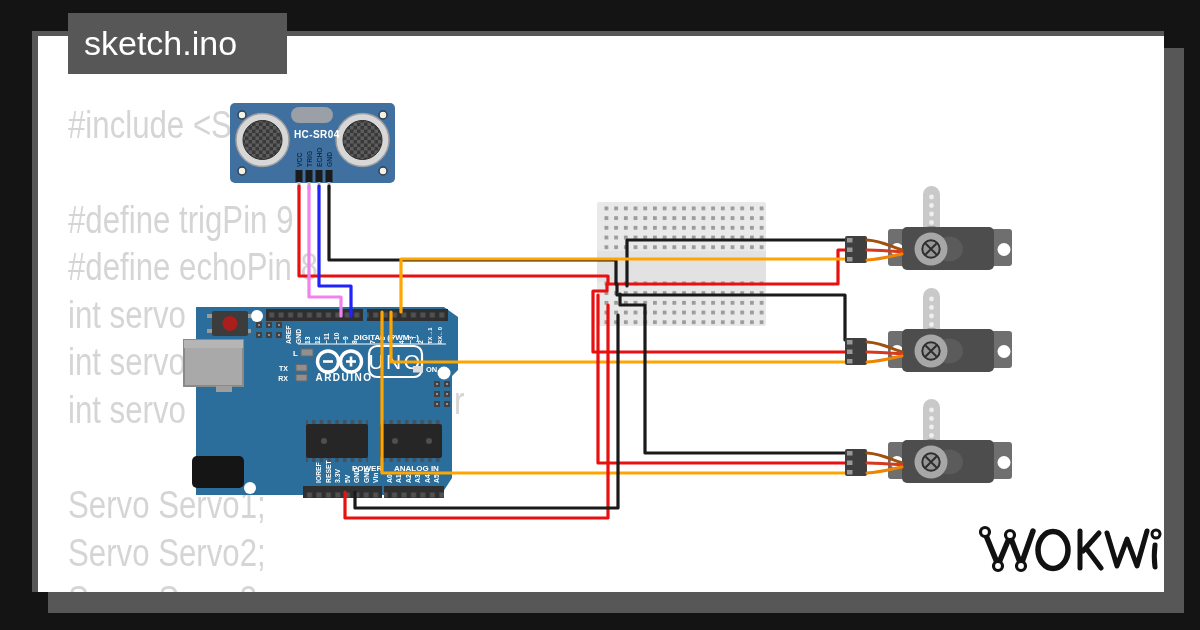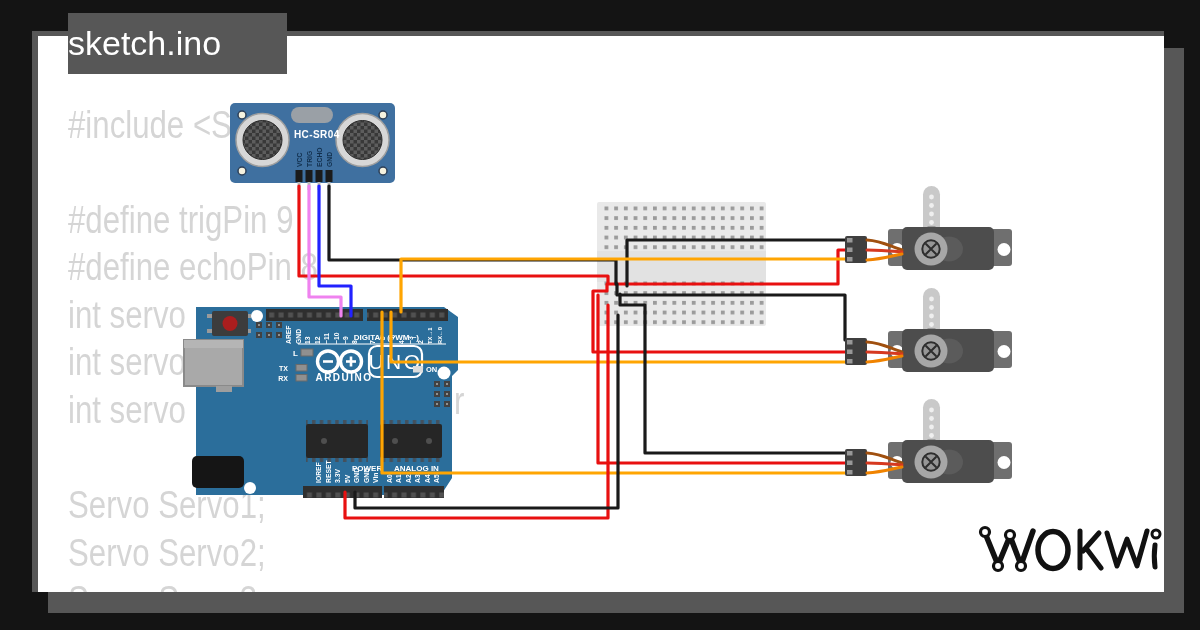--- a/index.html
+++ b/index.html
@@ -2,21 +2,21 @@
 <html><head>
 <meta charset="utf-8">
 <style>
   html,body{margin:0;padding:0;}
   body{width:1200px;height:630px;position:relative;background:#141414;overflow:hidden;
        font-family:"Liberation Sans",sans-serif;}
   .shadow{position:absolute;left:48px;top:48px;width:1136px;height:565px;background:#575757;}
   .canvas{position:absolute;left:32px;top:31px;width:1132px;height:561px;box-sizing:border-box;
           background:#ffffff;border-top:5px solid #575757;border-left:6px solid #575757;}
   .tab{position:absolute;left:68px;top:13px;width:219px;height:61px;background:#575757;
-       color:#ffffff;font-size:34px;line-height:61px;box-sizing:border-box;
+       color:#ffffff;font-size:34px;line-height:61px;padding-left:16px;box-sizing:border-box;
        z-index:30;white-space:nowrap;}
   .code-line{position:absolute;font-size:39px;color:#d5d5d5;white-space:pre;
              transform:scaleX(0.8);transform-origin:0 0;z-index:2;}
   #circuit{position:absolute;left:0;top:0;z-index:10;}
   .cover-gray{position:absolute;left:48px;top:592px;width:1136px;height:21px;background:#575757;z-index:40;}
   .cover-black{position:absolute;left:0;top:613px;width:1200px;height:17px;background:#141414;z-index:41;}
   .svgtext{font-family:"Liberation Sans",sans-serif;fill:#ffffff;font-weight:bold;}
 </style>
 </head>
 <body>

